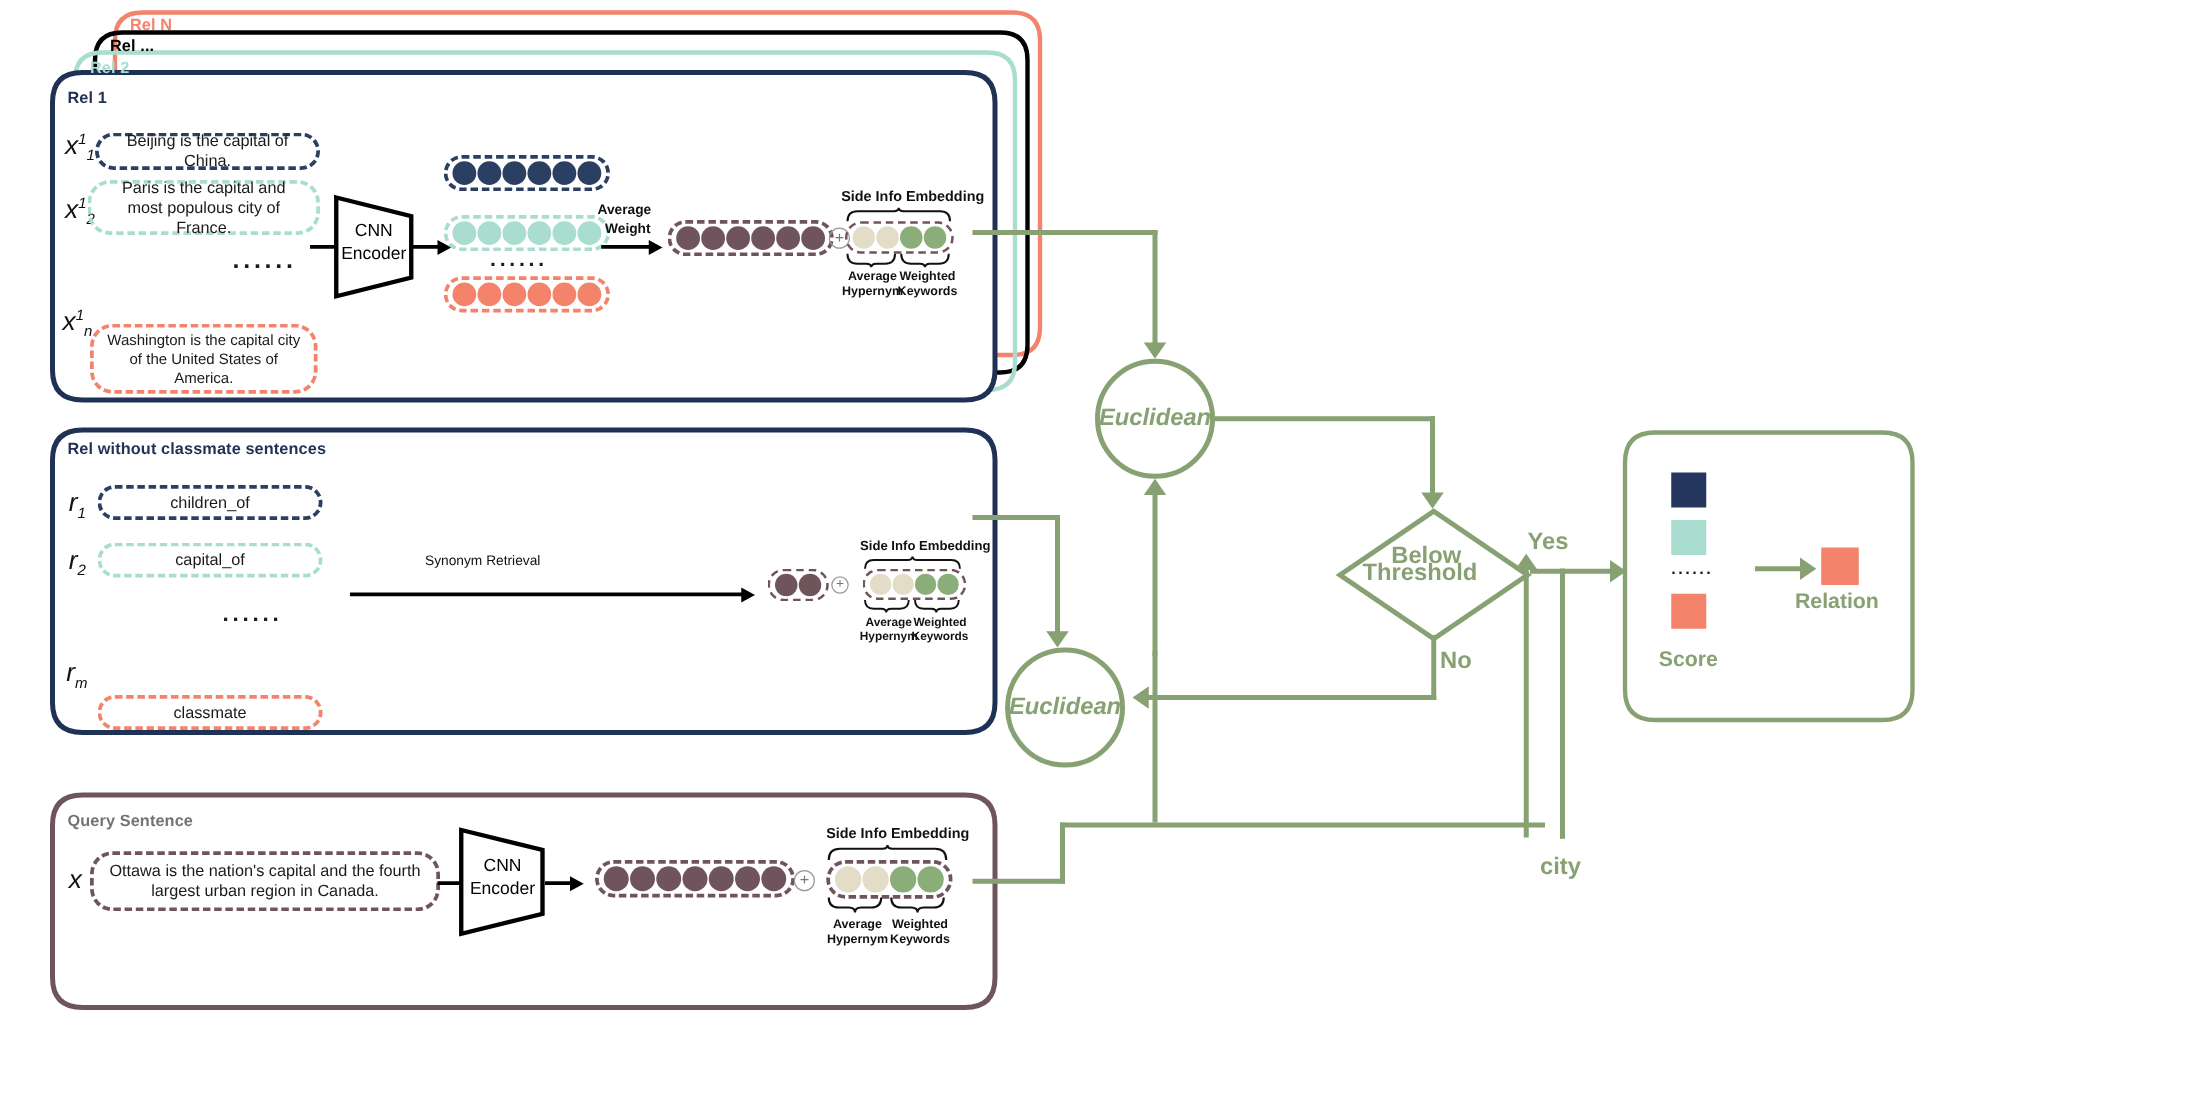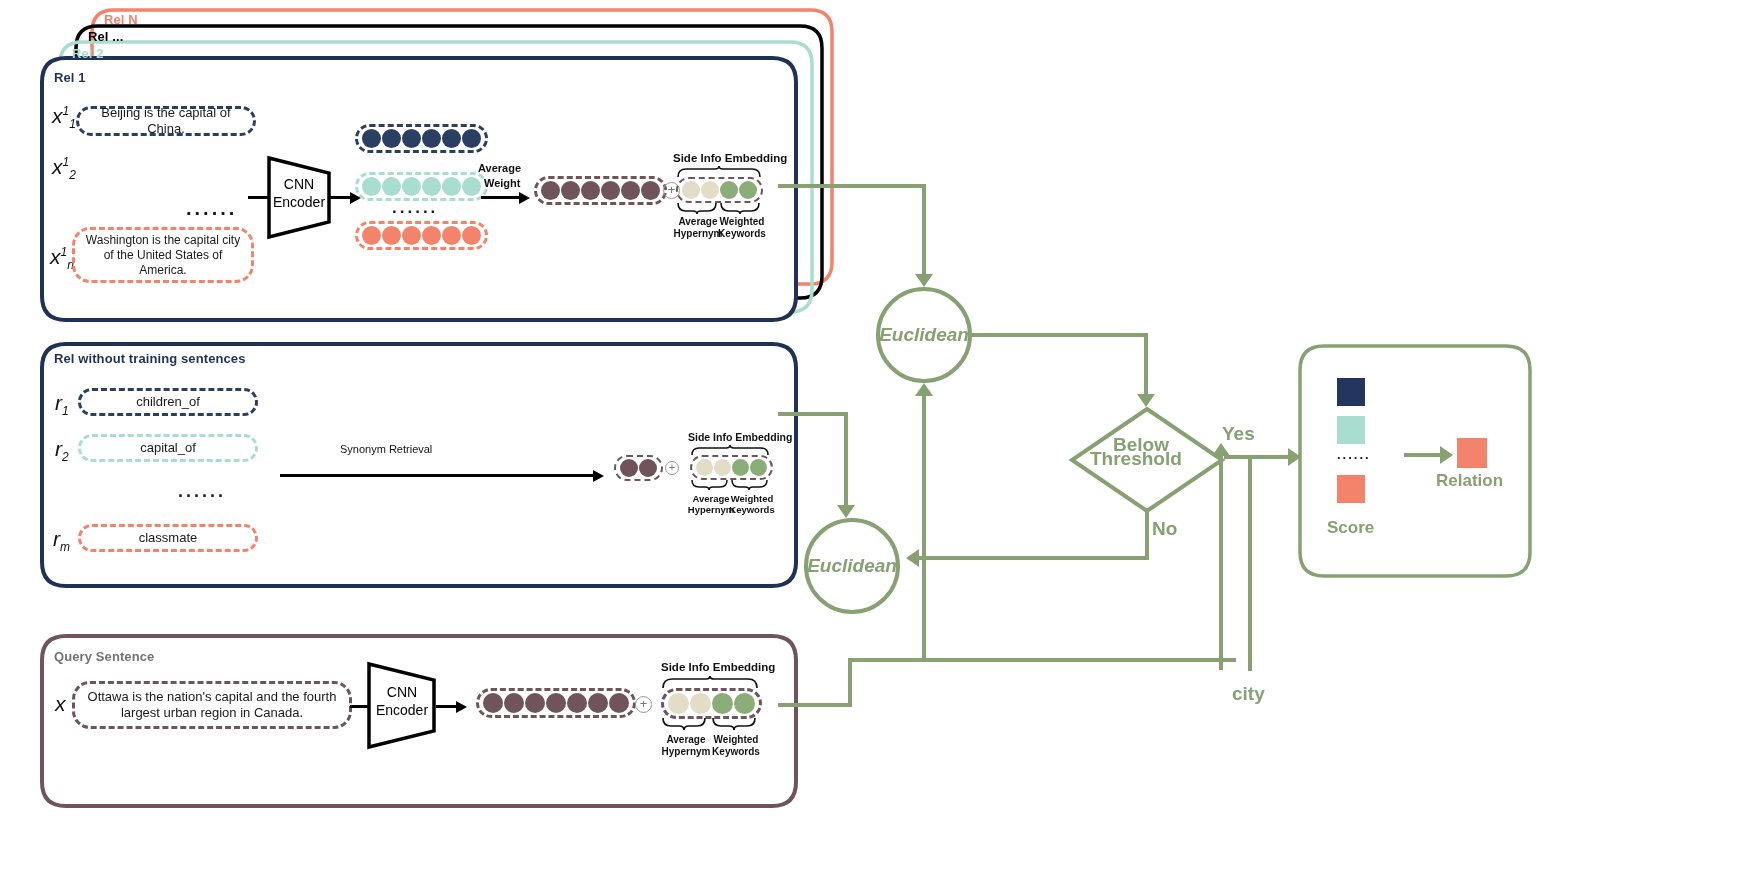--- a/index.html
+++ b/index.html
@@ -33,21 +33,21 @@
     align-items: center;
     justify-content: center;
     text-align: center;
     font-size: 13px;
     color: #1a1a1a;
     padding: 4px 10px;
     line-height: 1.25;
   }
   .bubble.navy  { border-color: #2b3f63; }
   .bubble.mint  { border-color: #a8ddd0; }
-  .bubble.coral { border-color: #f4836c; }
+  .bubble.coral { border-color: #f4836c; margin-top: 32px; }
   .bubble.plum  { border-color: #6f545c; }
 
   .varlabel {
     position: absolute;
     font-family: Liberation Sans, sans-serif;
     font-style: italic;
     font-size: 21px;
     color: #111;
     white-space: nowrap;
   }
@@ -204,20 +204,21 @@
   <div class="relbox-label" style="left:54px;  top:70px;  color:#1f3154;">Rel 1</div>
 
   <div class="varlabel" style="left:52px; top:104px;">
     <span>x</span><sup>1</sup><sub>1</sub>
   </div>
   <div class="bubble navy" style="left:76px; top:106px; width:180px; height:30px;">Beijing is the capital of China.</div>
 
   <div class="varlabel" style="left:52px; top:155px;">
     <span>x</span><sup>1</sup><sub>2</sub>
   </div>
+  <div class="bubble mint" style="left:70px; top:144px; width:186px; height:44px;">Paris is the capital and most populous city of France.</div>
 
   <div class="dots" style="left:186px; top:197px;">......</div>
 
   <div class="varlabel" style="left:50px; top:245px;">
     <span>x</span><sup>1</sup><sub>n</sub>
   </div>
   <div class="bubble coral" style="left:72px; top:227px; width:182px; height:56px; font-size:12px;">Washington is the capital city of the United States of America.</div>
 
   <div class="blk-line" style="left:248px; top:196px; width:24px; height:3px;"></div>
 
@@ -282,21 +283,21 @@
     <span class="dot" style="width:18px;height:18px;background:#8aad79;"></span>
     <span class="dot" style="width:18px;height:18px;background:#8aad79;"></span>
   </div>
   <svg class="abs" style="left:676px;top:202px;width:86px;height:12px;">
     <path d="M2,1 Q2,9 10,9 L17,9 Q21,9 21,12 Q21,9 25,9 L32,9 Q40,9 40,1" fill="none" stroke="#111" stroke-width="1.6"></path>
     <path d="M45,1 Q45,9 53,9 L60,9 Q64,9 64,12 Q64,9 68,9 L75,9 Q83,9 83,1" fill="none" stroke="#111" stroke-width="1.6"></path>
   </svg>
   <div class="cap" style="left:673px; top:216px; width:50px;"><span>Average</span><br><span>Hypernym</span></div>
   <div class="cap" style="left:716px; top:216px; width:52px;"><span>Weighted</span><br><span>Keywords</span></div>
 
-  <div class="relbox-label" style="left:54px; top:351px; color:#1f3154;">Rel without training sentences</div>
+  <div class="relbox-label" style="left:54px; top:351px; color:#1f3154;">Rel without classmate sentences</div>
 
   <div class="varlabel" style="left:55px; top:391px;">
     <span>r</span><sub>1</sub>
   </div>
   <div class="bubble navy" style="left:78px; top:388px; width:180px; height:28px;">children_of</div>
 
   <div class="varlabel" style="left:55px; top:437px;">
     <span>r</span><sub>2</sub>
   </div>
   <div class="bubble mint" style="left:78px; top:434px; width:180px; height:28px;">capital_of</div>

